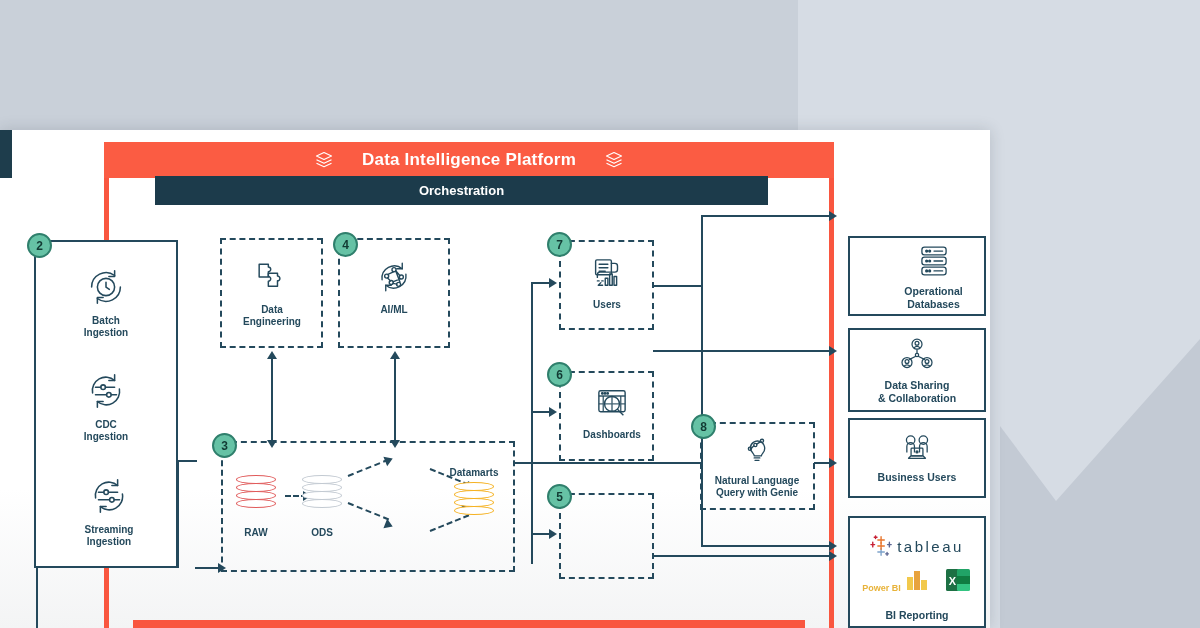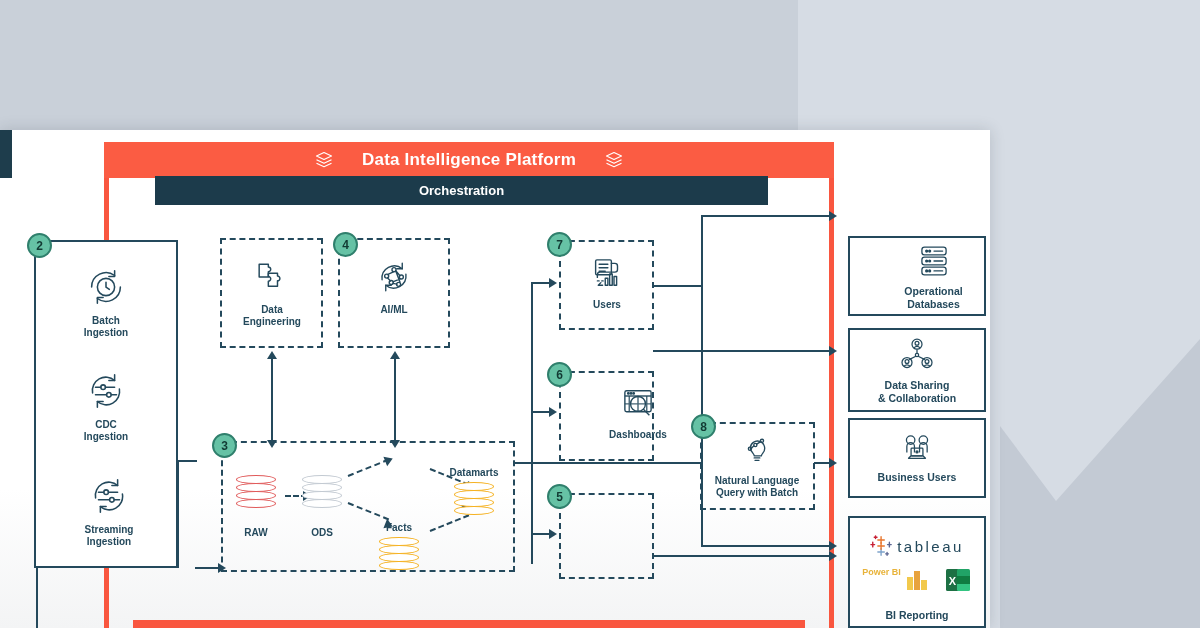--- a/index.html
+++ b/index.html
@@ -69,21 +69,21 @@
   .cyl i:nth-child(1){top:0;} .cyl i:nth-child(2){top:8px;}
   .cyl i:nth-child(3){top:16px;} .cyl i:nth-child(4){top:24px;}
   .clbl{color:#24495c;font-size:10px;font-weight:bold;text-align:center;}
 
   .icon{color:#24495c;}
   svg{display:block;}
 
   
   .tableau{display:flex;align-items:center;gap:3px;font-size:15px;color:#24495c;
       letter-spacing:2.5px;font-weight:500;}
-  .pbi{display:flex;align-items:flex-start;gap:3px;}
+  .pbi{display:flex;align-items:flex-end;gap:3px;}
   .pbi-txt{color:#e8b33a;font-size:9px;font-weight:bold;}
 </style>
 </head>
 <body>
 
 <div id="bg-base"></div>
 <div id="bg-light-panel"></div>
 <div id="bg-chevron2"></div>
 
 <div id="slide">
@@ -268,29 +268,20 @@
           <i></i>
         </div>
     <div class="clbl" style="margin-top:12px;">ODS</div>
   </div>
 
   <div class="dln" style="left:348px;top:345px;width:44px;transform:rotate(-22deg);transform-origin:left center;"></div>
   <div class="arrow-r" style="left:385px;top:325px;transform:rotate(-22deg);"></div>
   <div class="dln" style="left:348px;top:372px;width:44px;transform:rotate(22deg);transform-origin:left center;"></div>
   <div class="arrow-r" style="left:385px;top:390px;transform:rotate(22deg);"></div>
 
-  <div style="position:absolute;left:370px;top:392px;width:58px;text-align:center;">
-    <div class="clbl">Facts</div>
-    <div class="cyl" style="color:#f5b223;margin:4px auto 0;">
-          <i></i>
-          <i></i>
-          <i></i>
-          <i></i>
-        </div>
-  </div>
 
   <div class="dln" style="left:430px;top:338px;width:42px;transform:rotate(22deg);transform-origin:left center;"></div>
   <div class="arrow-r" style="left:463px;top:352px;transform:rotate(58deg);"></div>
   <div class="dln" style="left:430px;top:400px;width:42px;transform:rotate(-22deg);transform-origin:left center;"></div>
   <div class="arrow-r" style="left:463px;top:372px;transform:rotate(62deg);"></div>
 
   <div style="position:absolute;left:445px;top:337px;width:58px;text-align:center;">
     <div class="clbl">Datamarts</div>
     <div class="cyl" style="color:#f5b223;margin:4px auto 0;">
           <i></i>
@@ -326,21 +317,21 @@
         <rect x="32" y="28" width="3" height="10"></rect>
               <path d="M19 38h-5l3-3"></path>
             </g>
           </svg>
     </span>
     <div class="cap">Users</div>
   </div>
 
   <div class="dash-box" style="left:559px;top:241px;width:95px;height:90px;"></div>
   <div class="badge" style="left:547px;top:232px;">6</div>
-  <div class="cell" style="position:absolute;left:598px;top:252px;width:80px;">
+  <div class="cell" style="position:absolute;left:572px;top:252px;width:80px;">
     <span class="icon">
       <svg width="42" height="42" viewBox="0 0 48 48">
             <g fill="none" stroke="#24495c" stroke-width="1.6" stroke-linejoin="round">
         <rect x="9" y="10" width="30" height="24" rx="2"></rect>
               <path d="M9 16h30"></path>
         <circle cx="13" cy="13" r=".9" fill="#24495c"></circle>
               <circle cx="16" cy="13" r=".9" fill="#24495c"></circle>
               <circle cx="19" cy="13" r=".9" fill="#24495c"></circle>
         <path d="M14 16v18M24 16v18M34 16v18M9 25h30" opacity=".85"></path>
         <circle cx="24" cy="25" r="8.5"></circle>
@@ -364,21 +355,21 @@
         <path d="M20.6 33.5h6.8M21.6 36.4h4.8"></path>
         <circle cx="22" cy="18" r="1.9"></circle>
               <circle cx="30" cy="13" r="1.9"></circle>
               <circle cx="15.5" cy="22.5" r="1.9"></circle>
         <path d="M17.3 21.8 20.3 19M23.6 17l4.9-3"></path>
             </g>
           </svg>
     </span>
     <div class="cap">
       <div>Natural Language</div>
-          <div>Query with Batch</div>
+          <div>Query with Genie</div>
     </div>
   </div>
 
   <div class="ln lnh" style="left:653px;top:155px;width:50px;"></div>
   <div class="ln lnv" style="left:701px;top:85px;height:330px;"></div>
   <div class="ln lnh" style="left:701px;top:85px;width:132px;"></div>
   <div class="arrow-r" style="left:829px;top:81px;"></div>
   <div class="ln lnh" style="left:653px;top:220px;width:180px;"></div>
   <div class="arrow-r" style="left:829px;top:216px;"></div>
   <div class="ln lnh" style="left:701px;top:415px;width:132px;"></div>

